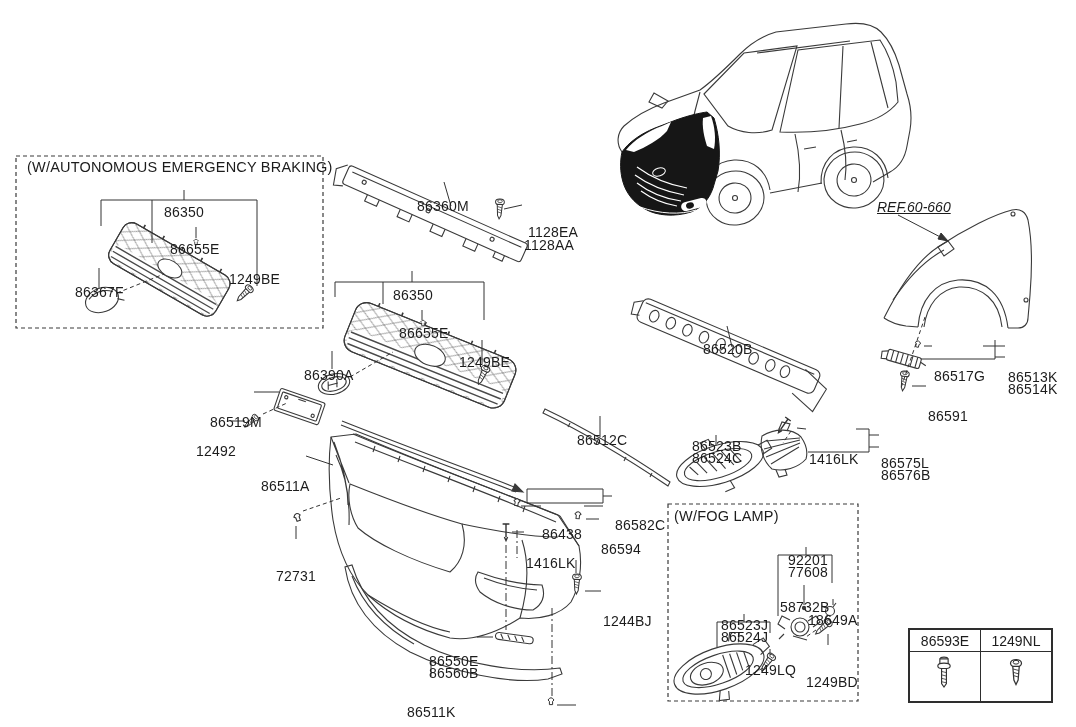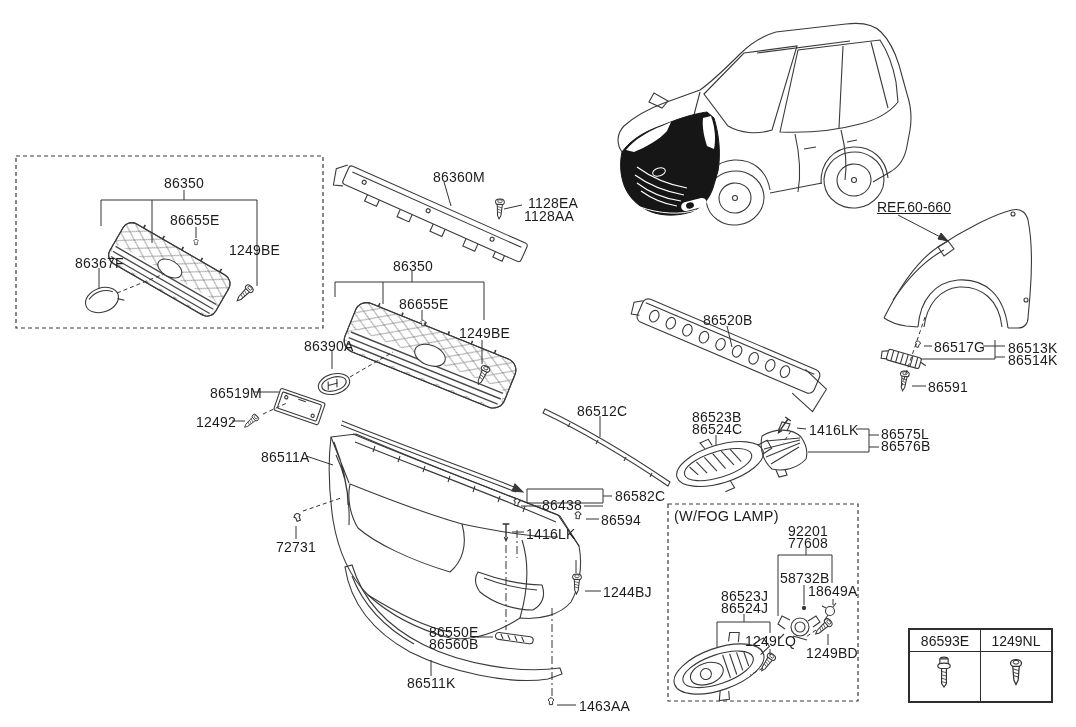--- a/index.html
+++ b/index.html
@@ -1,24 +1,24 @@
 <!DOCTYPE html>
 <html><head>
 <meta charset="utf-8">
 <style>
   html,body{margin:0;padding:0;background:#ffffff;}
   .stage{position:relative;width:1076px;height:727px;background:#fff;overflow:hidden;
          font-family:"Liberation Sans", sans-serif;}
   .stage svg{position:absolute;left:0;top:0;}
   .lbl{position:absolute;font-size:14px;line-height:15px;color:#1c1c1c;white-space:nowrap;
-       letter-spacing:0.2px;}
+       letter-spacing:0.2px;margin-top:29px;}
   .boxtitle{position:absolute;font-size:14.5px;line-height:16px;color:#1c1c1c;white-space:nowrap;
        letter-spacing:0.2px;}
   .ref{position:absolute;font-size:14px;line-height:15px;color:#1c1c1c;white-space:nowrap;
-       text-decoration:underline;}
+       text-decoration:underline;font-style:italic;}
   .ptable{position:absolute;left:908px;top:628px;width:145px;height:75px;
           border:2px solid #2e2e2e;box-sizing:border-box;background:transparent;}
   .pt-head{display:flex;height:21px;border-bottom:1.5px solid #2e2e2e;text-align:center;}
   .pt-body{display:flex;height:50px;}
   .pt-cell{flex:1;display:flex;align-items:center;justify-content:center;
            font-size:14px;color:#1c1c1c;}
   .pt-head .pt-cell:first-child, .pt-body .pt-cell:first-child{border-right:1.5px solid #2e2e2e;}
 </style>
 </head>
 <body>
@@ -328,28 +328,29 @@
   <path d="M806,547 V555 M778,555 H832 M778,555 V616 M832,555 V583"></path>
   <path d="M804,585 V605"></path>
   <path d="M833,599 V605"></path>
   <path d="M744,614 V622 M717,622 H770 M717,622 V647 M770,622 V633 M770,649 V655"></path>
   <path d="M828,634 V645"></path>
   <path d="M816,630 L806,637" stroke-dasharray="4 3"></path>
   <path d="M763,668 L750,675" stroke-dasharray="4 3"></path>
 </g>
 </svg>
 
+<div class="boxtitle" style="left:27px;top:159px">(W/AUTONOMOUS EMERGENCY BRAKING)</div>
 <div class="boxtitle" style="left:674px;top:508px">(W/FOG LAMP)</div>
 <div class="ref" style="left:877px;top:200px">REF.60-660</div>
 
 <div class="lbl" style="left:164px;top:176px">86350</div>
 <div class="lbl" style="left:170px;top:213px">86655E</div>
 <div class="lbl" style="left:229px;top:243px">1249BE</div>
 <div class="lbl" style="left:75px;top:256px">86367F</div>
-<div class="lbl" style="left:433px;top:170px">86360M</div>
+<div class="lbl" style="left:417px;top:170px">86360M</div>
 <div class="lbl" style="left:528px;top:196px">1128EA</div>
 <div class="lbl" style="left:524px;top:209px">1128AA</div>
 <div class="lbl" style="left:393px;top:259px">86350</div>
 <div class="lbl" style="left:399px;top:297px">86655E</div>
 <div class="lbl" style="left:459px;top:326px">1249BE</div>
 <div class="lbl" style="left:304px;top:339px">86390A</div>
 <div class="lbl" style="left:210px;top:386px">86519M</div>
 <div class="lbl" style="left:196px;top:415px">12492</div>
 <div class="lbl" style="left:261px;top:450px">86511A</div>
 <div class="lbl" style="left:276px;top:540px">72731</div>

